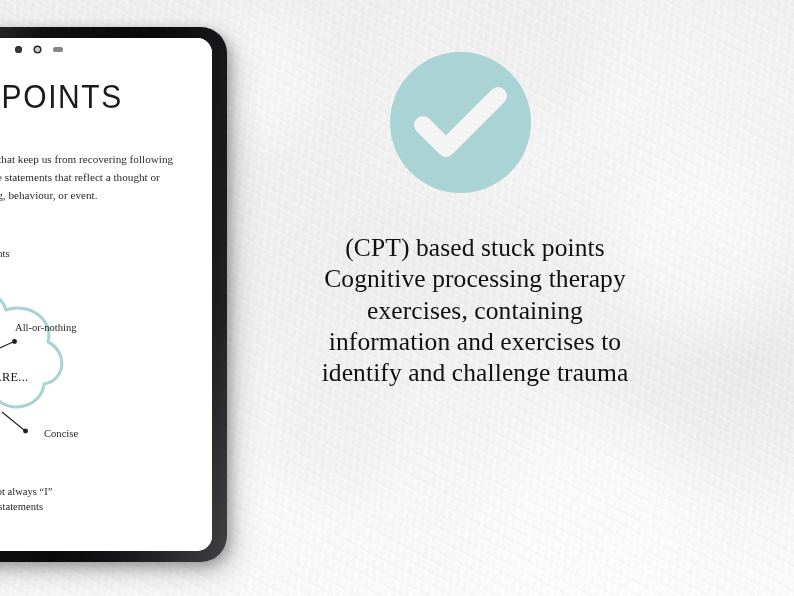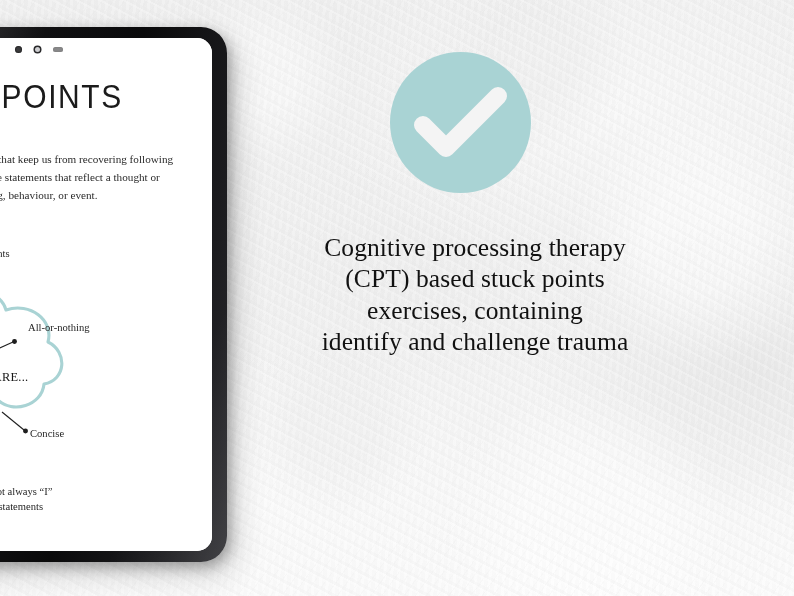--- a/index.html
+++ b/index.html
@@ -225,38 +225,39 @@
           <g stroke="#1f1f1f" stroke-width="1.1" fill="#1f1f1f">
             <line x1="26" y1="86" x2="4" y2="44"></line>
             <circle cx="3" cy="42" r="1.9"></circle>
           </g>
         </svg>
 
         <div id="cloud-text">STUCK POINTS ARE...</div>
 
         <div class="dg-label" style="left:60px; top:12px;">“If-then” statements</div>
 
-        <div class="dg-label" style="left:164px; top:86px;">All-or-nothing</div>
-
-        <div class="dg-label" style="left:166px; top:192px;">Concise</div>
+        <div class="dg-label" style="left:151px; top:86px;">All-or-nothing</div>
+
+        <div class="dg-label" style="left:180px; top:192px;">Concise</div>
 
         <div class="dg-label center" style="left:125px; top:250px;">
           <div>Not always “I”</div>
           <div>statements</div>
         </div>
 
       </div>
     </div>
   </div>
 </div>
 
 <div id="check-badge">
   <svg width="141" height="141" viewBox="0 0 141 141">
     <path d="M 33 73 L 56 96 L 108 44" fill="none" stroke="#f4f4f4" stroke-width="18" stroke-linecap="round" stroke-linejoin="round"></path>
   </svg>
 </div>
 
 <div id="promo-copy">
+  <span>(CPT) based stuck points</span>
   <span>Cognitive processing therapy</span>
-  <span>(CPT) based stuck points</span>
   <span>exercises, containing</span>
+  <span>information and exercises to</span>
   <span>identify and challenge trauma</span>
 </div>
 
 </body></html>

